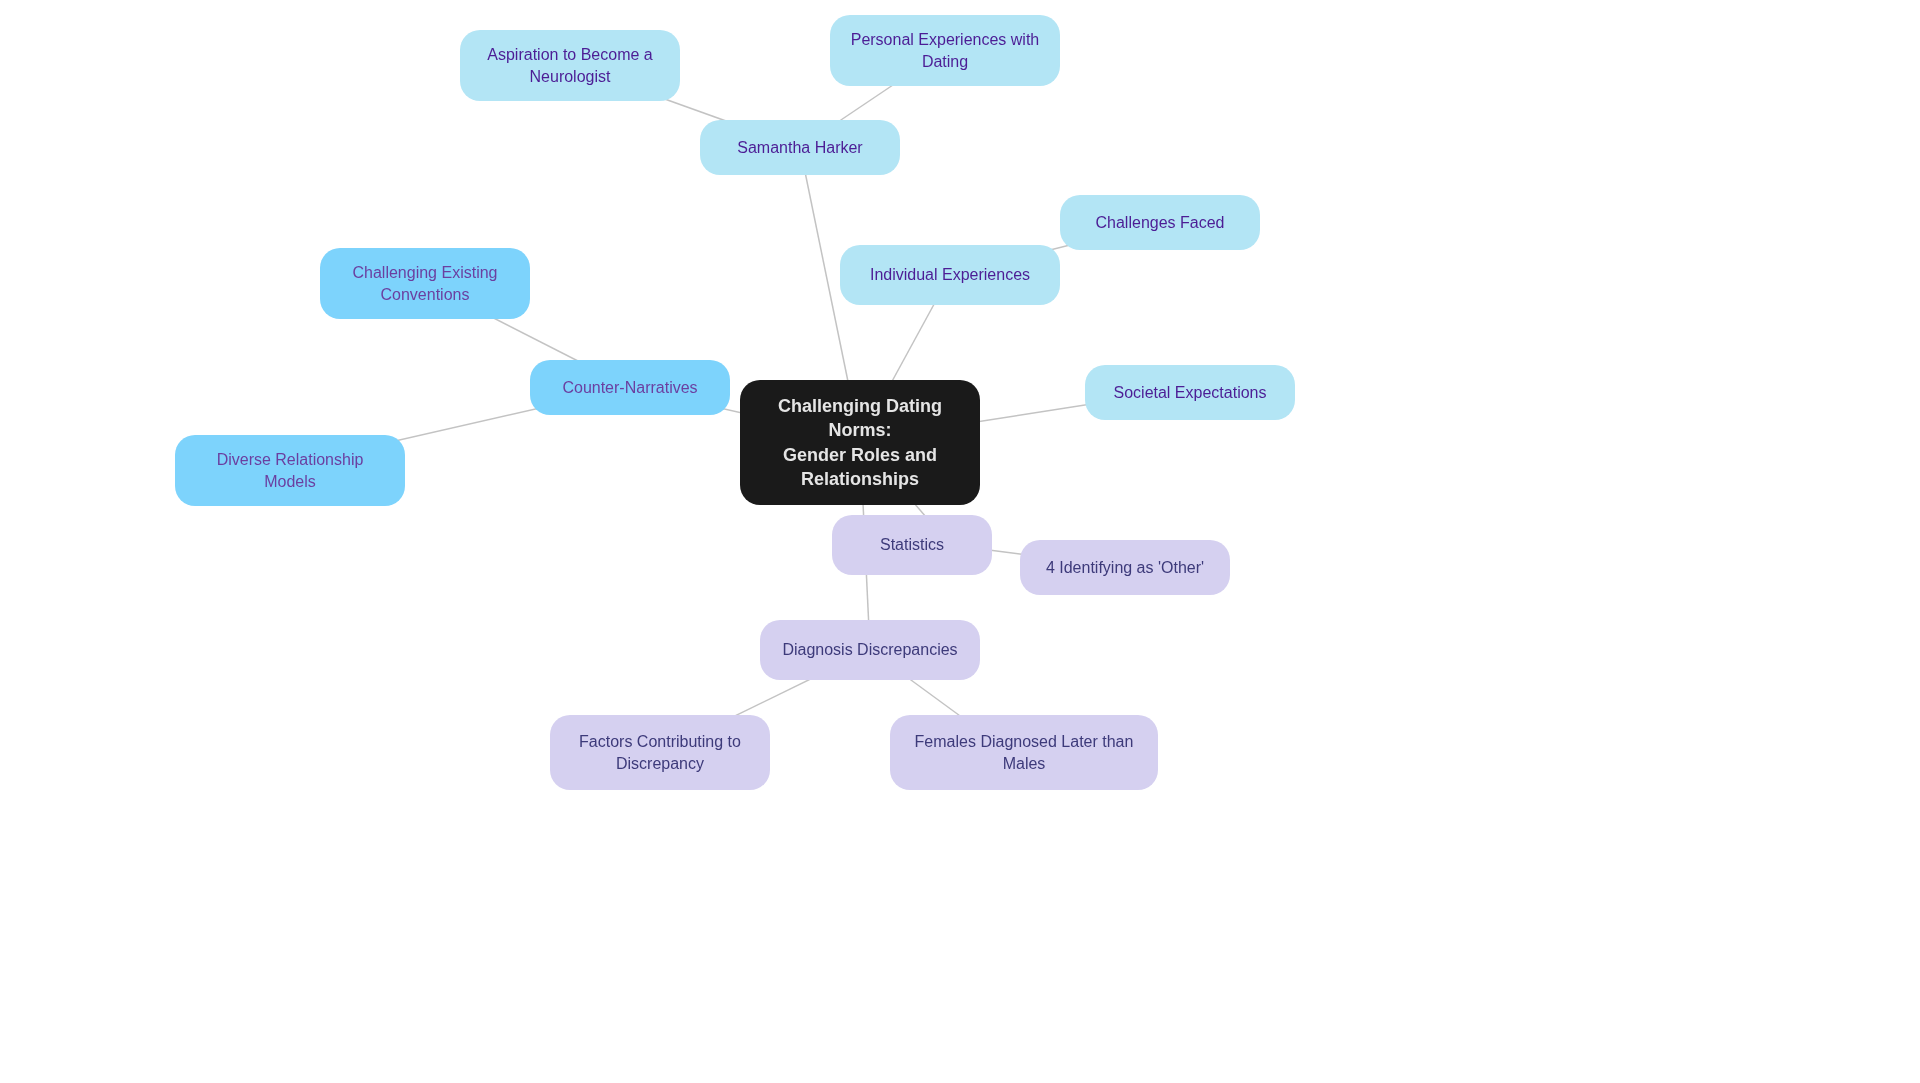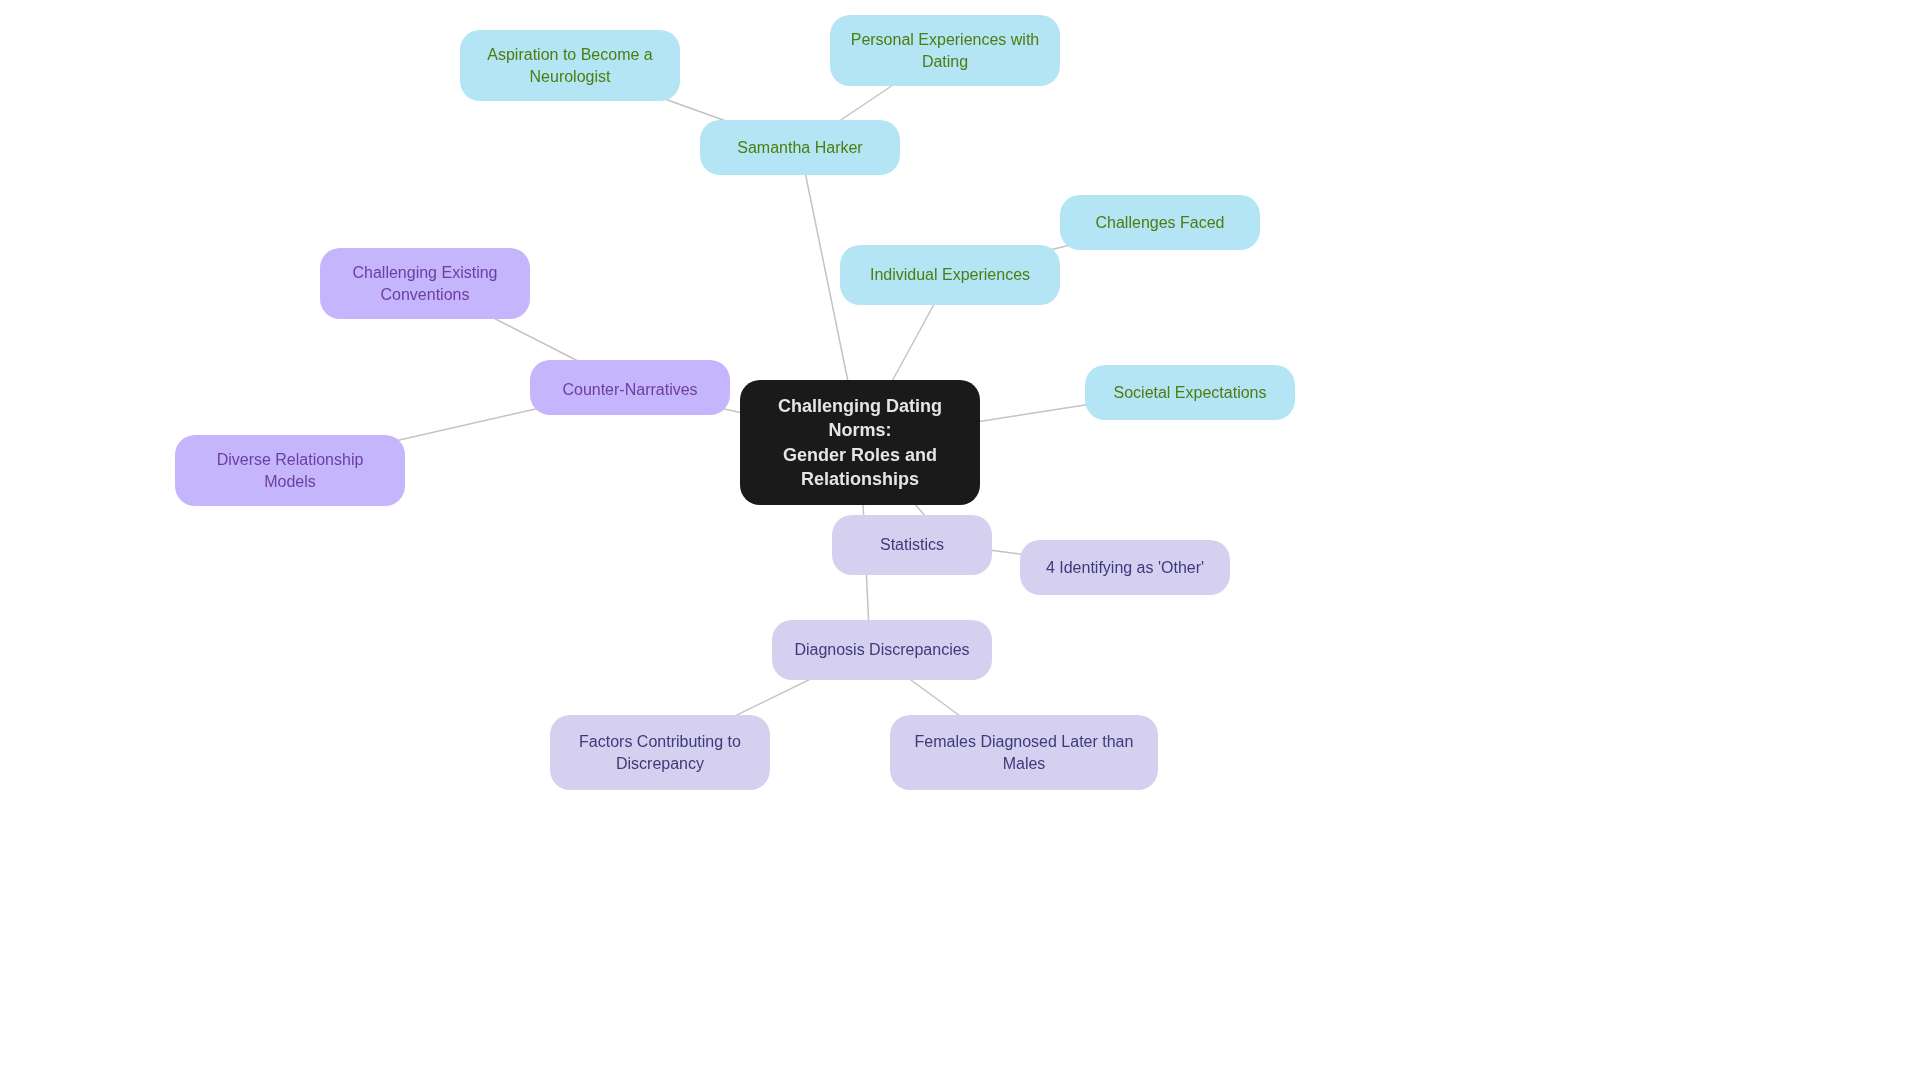--- a/index.html
+++ b/index.html
@@ -33,29 +33,28 @@
     .node-center {
       background: #1a1a1a;
       color: #e5e5e5;
       font-size: 18px;
       font-weight: 600;
       width: 240px;
       min-height: 110px;
     }
     .node-blue {
       background: #b3e5f5;
-      color: #4d7c0f;
+      color: #4c1d95;
       border: none;
       text-align: center;
     }
     .node-purple {
-      background: #c4b5fd;
+      background: #7dd3fc;
       color: #6b3fa0;
       border: none;
-      align-items: flex-end;
     }
     .node-lavender {
       background: #d5d0f0;
       color: #3d3a7a;
       border: none;
     }
   </style>
 </head>
 <body>
 
@@ -110,21 +109,21 @@
 <div class="node node-purple" id="node-diverse_relationship" style="left: 175px; top: 435px; width: 230px; min-height: 60px;">
   <span>Diverse Relationship Models</span>
 </div>
 
 <div class="node node-lavender" id="node-statistics" style="left: 832px; top: 515px; width: 160px; min-height: 60px;">
   <span>Statistics</span>
 </div>
 <div class="node node-lavender" id="node-four_identifying" style="left: 1020px; top: 540px; width: 210px; min-height: 55px;">
   <span>4 Identifying as 'Other'</span>
 </div>
-<div class="node node-lavender" id="node-diagnosis_discrepancies" style="left: 760px; top: 620px; width: 220px; min-height: 60px; margin-left: 12px;">
+<div class="node node-lavender" id="node-diagnosis_discrepancies" style="left: 760px; top: 620px; width: 220px; min-height: 60px;">
   <span>Diagnosis Discrepancies</span>
 </div>
 <div class="node node-lavender" id="node-factors_contributing" style="left: 550px; top: 715px; width: 220px; min-height: 75px; justify-content: flex-end;">
   <span>Factors Contributing to Discrepancy</span>
 </div>
 <div class="node node-lavender" id="node-females_diagnosed" style="left: 890px; top: 715px; width: 268px; min-height: 75px;">
   <span>Females Diagnosed Later than Males</span>
 </div>
 
 </body></html>

